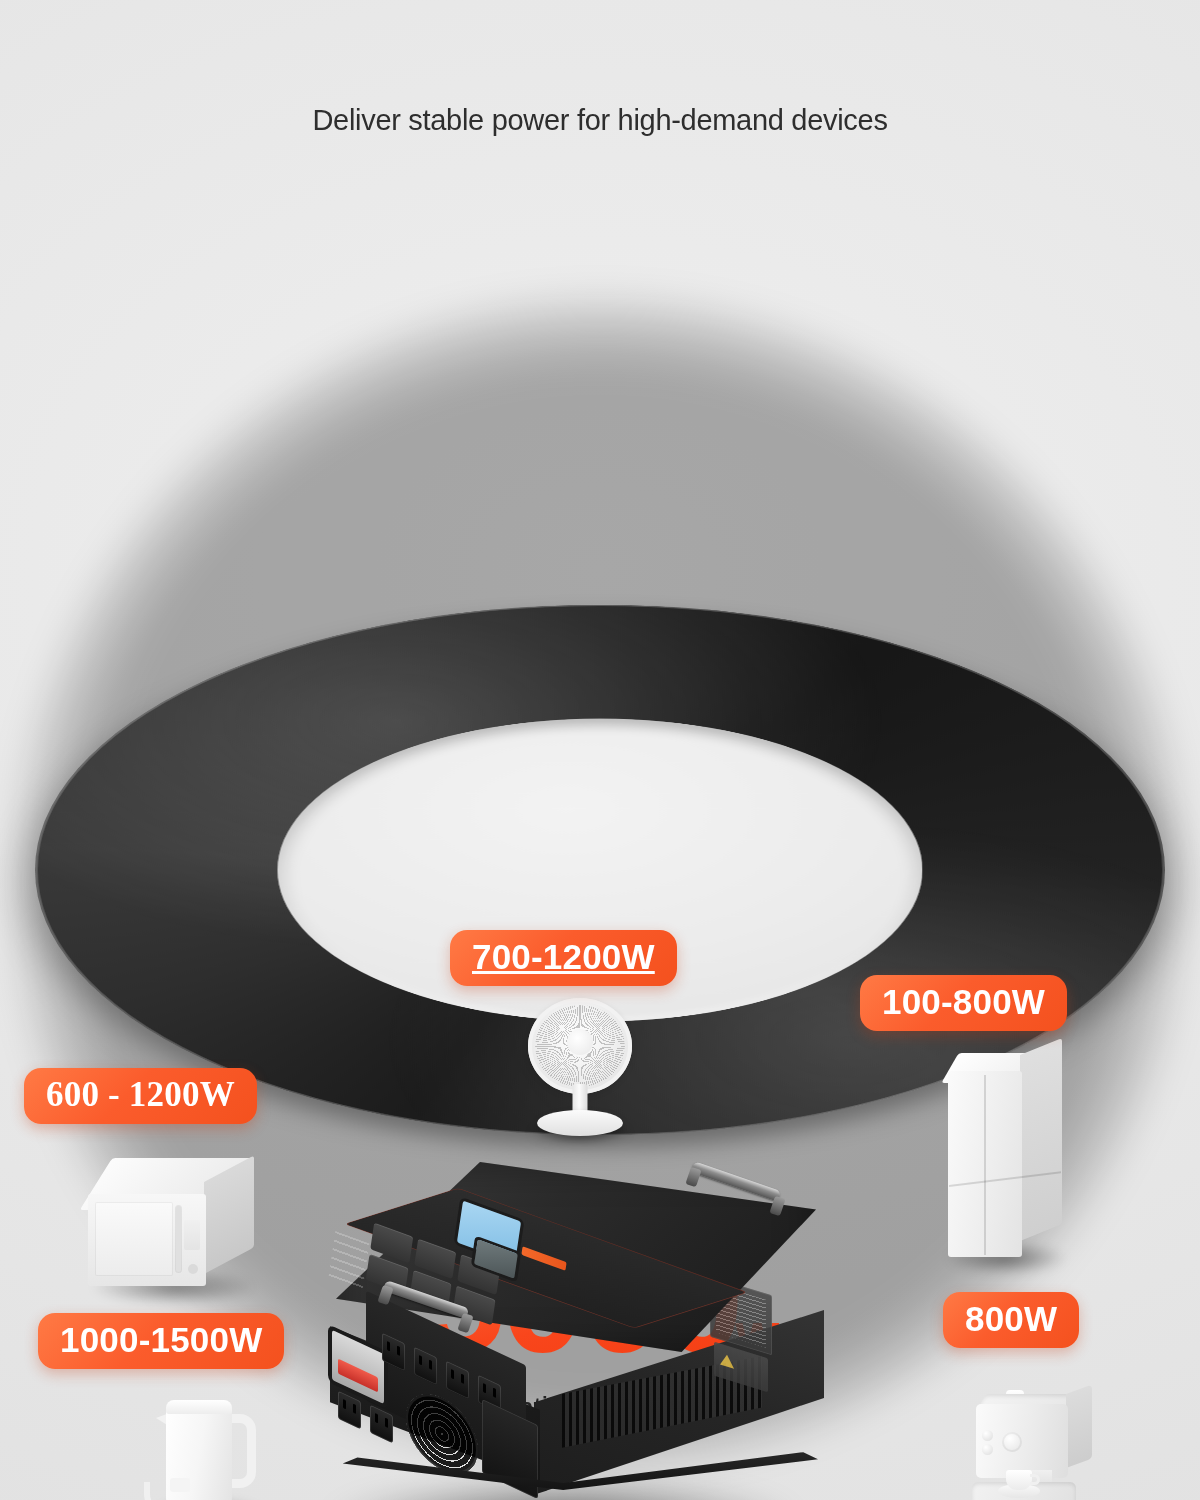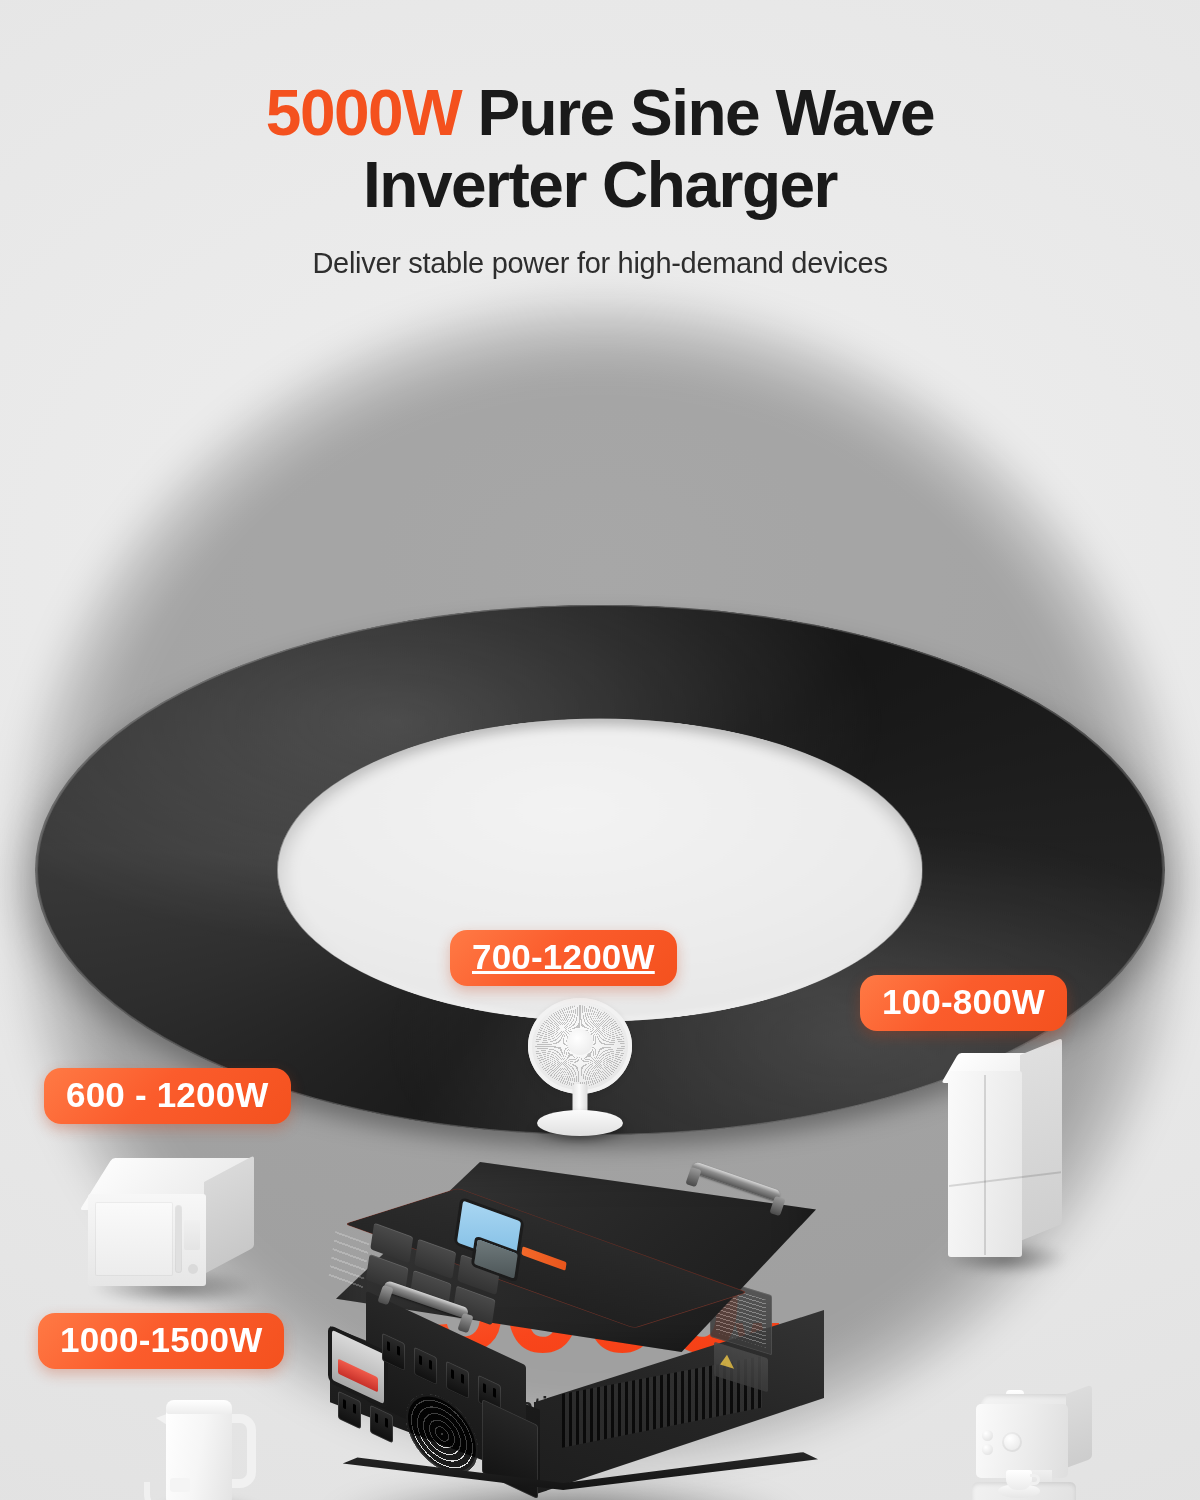--- a/index.html
+++ b/index.html
@@ -89,21 +89,21 @@
     background:linear-gradient(135deg,#ff7a45 0%, #fb5c2c 45%, #f4511e 100%);
     border-radius:17px;
     box-shadow:0 5px 14px rgba(200,60,20,0.30);
     white-space:nowrap;
     padding:9px 22px 12px;
     font-size:35px;
     line-height:1;
   }
   .b-fan     { left:450px; top:410px;text-decoration:underline; }
   .b-fridge  { left:860px; top:455px; }
-  .b-micro   { left:44px;  top:548px; }
+  .b-micro   { left:24px;  top:548px;font-family:Liberation Serif, serif; }
   .b-kettle  { left:38px;  top:793px; }
   .b-coffee  { left:943px; top:772px; }
 
   
   .appliance { position:absolute; z-index:30; }
   .shadow-el {
     position:absolute; border-radius:50%;
     background:radial-gradient(ellipse, rgba(0,0,0,0.42) 0%, rgba(0,0,0,0) 70%);
     filter:blur(5px);
   }
@@ -473,24 +473,20 @@
   .footer-caption {
     margin-top:16px; font-size:30px; font-weight:400; color:#242424; letter-spacing:-0.2px;
   }
 </style>
 </head>
 <body>
 
 <div class="page">
 
   <div class="header">
-    <h1 class="title">
-      <span class="accent">5000W</span><span> Pure Sine Wave</span><br>
-      <span>Inverter Charger</span>
-    </h1>
     <p class="subtitle">Deliver stable power for high-demand devices</p>
   </div>
 
   <div class="stage">
 
     <div class="ring-shadow"></div>
     <div class="ring-wrap">
       <div class="ring"></div>
       <div class="ring-rim"></div>
       <div class="ring-hole"></div>
@@ -606,20 +602,21 @@
       <div class="handle-foot" style="left:70px;top:126px;transform:rotate(19deg);"></div>
       <div class="handle-foot" style="left:150px;top:154px;transform:rotate(19deg);"></div>
 
       <div class="inv-base"></div>
     </div>
 
     <div class="badge b-fan">700-1200W</div>
     <div class="badge b-fridge">100-800W</div>
     <div class="badge b-micro">600 - 1200W</div>
     <div class="badge b-kettle">1000-1500W</div>
+    <div class="badge b-coffee">800W</div>
   </div>
 
   <div class="footer">
     <span class="big-number">5000</span><span class="big-unit">w</span>
     <div class="footer-caption">Continuous Power</div>
   </div>
 
 </div>
 
 </body></html>

